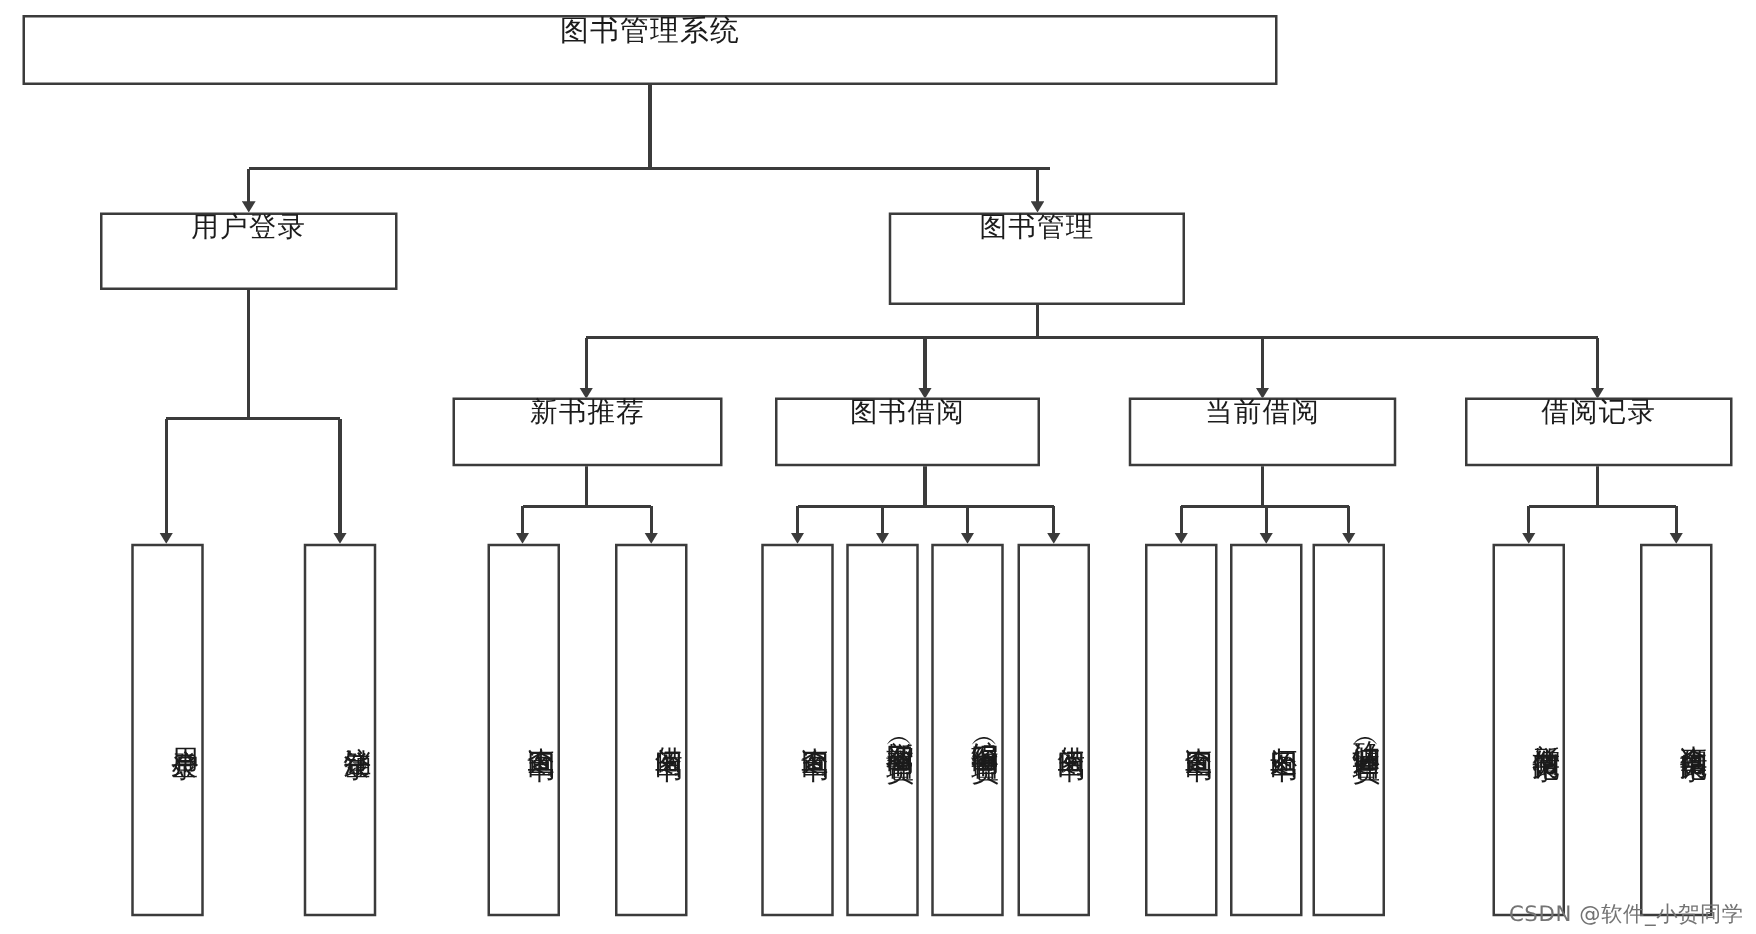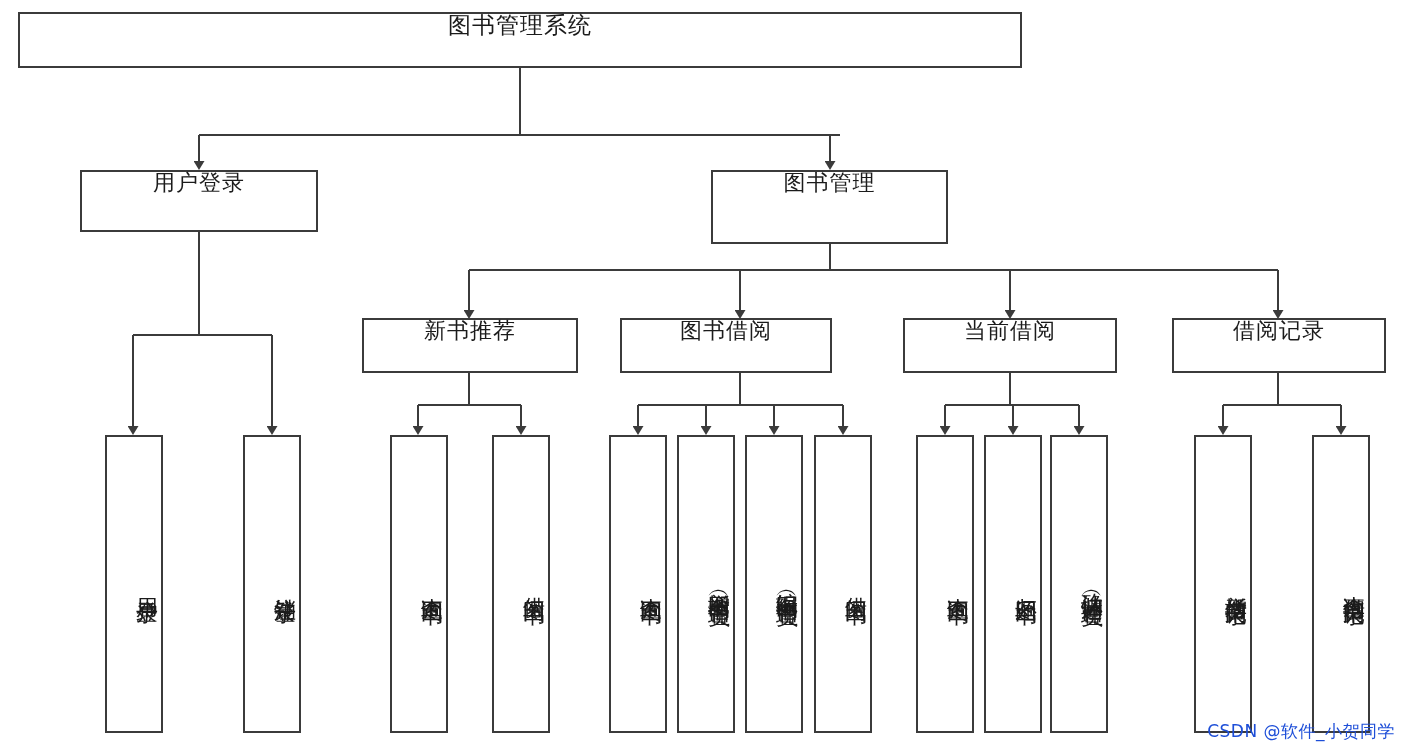--- a/index.html
+++ b/index.html
@@ -53,21 +53,21 @@
     writing-mode:vertical-rl;
     text-orientation:upright;
     display:block;
     text-align:center;
   }
   .watermark{
     position:absolute;
     right:10px;
     bottom:4px;
     font-size:17px;
-    color:#1d4ed8;
+    color:#737373;
     letter-spacing:0.5px;
     white-space:nowrap;
     font-family:"DejaVu Sans","Liberation Sans",sans-serif;
   }
 </style>
 </head>
 <body>
 
 <div id="canvas">
 

